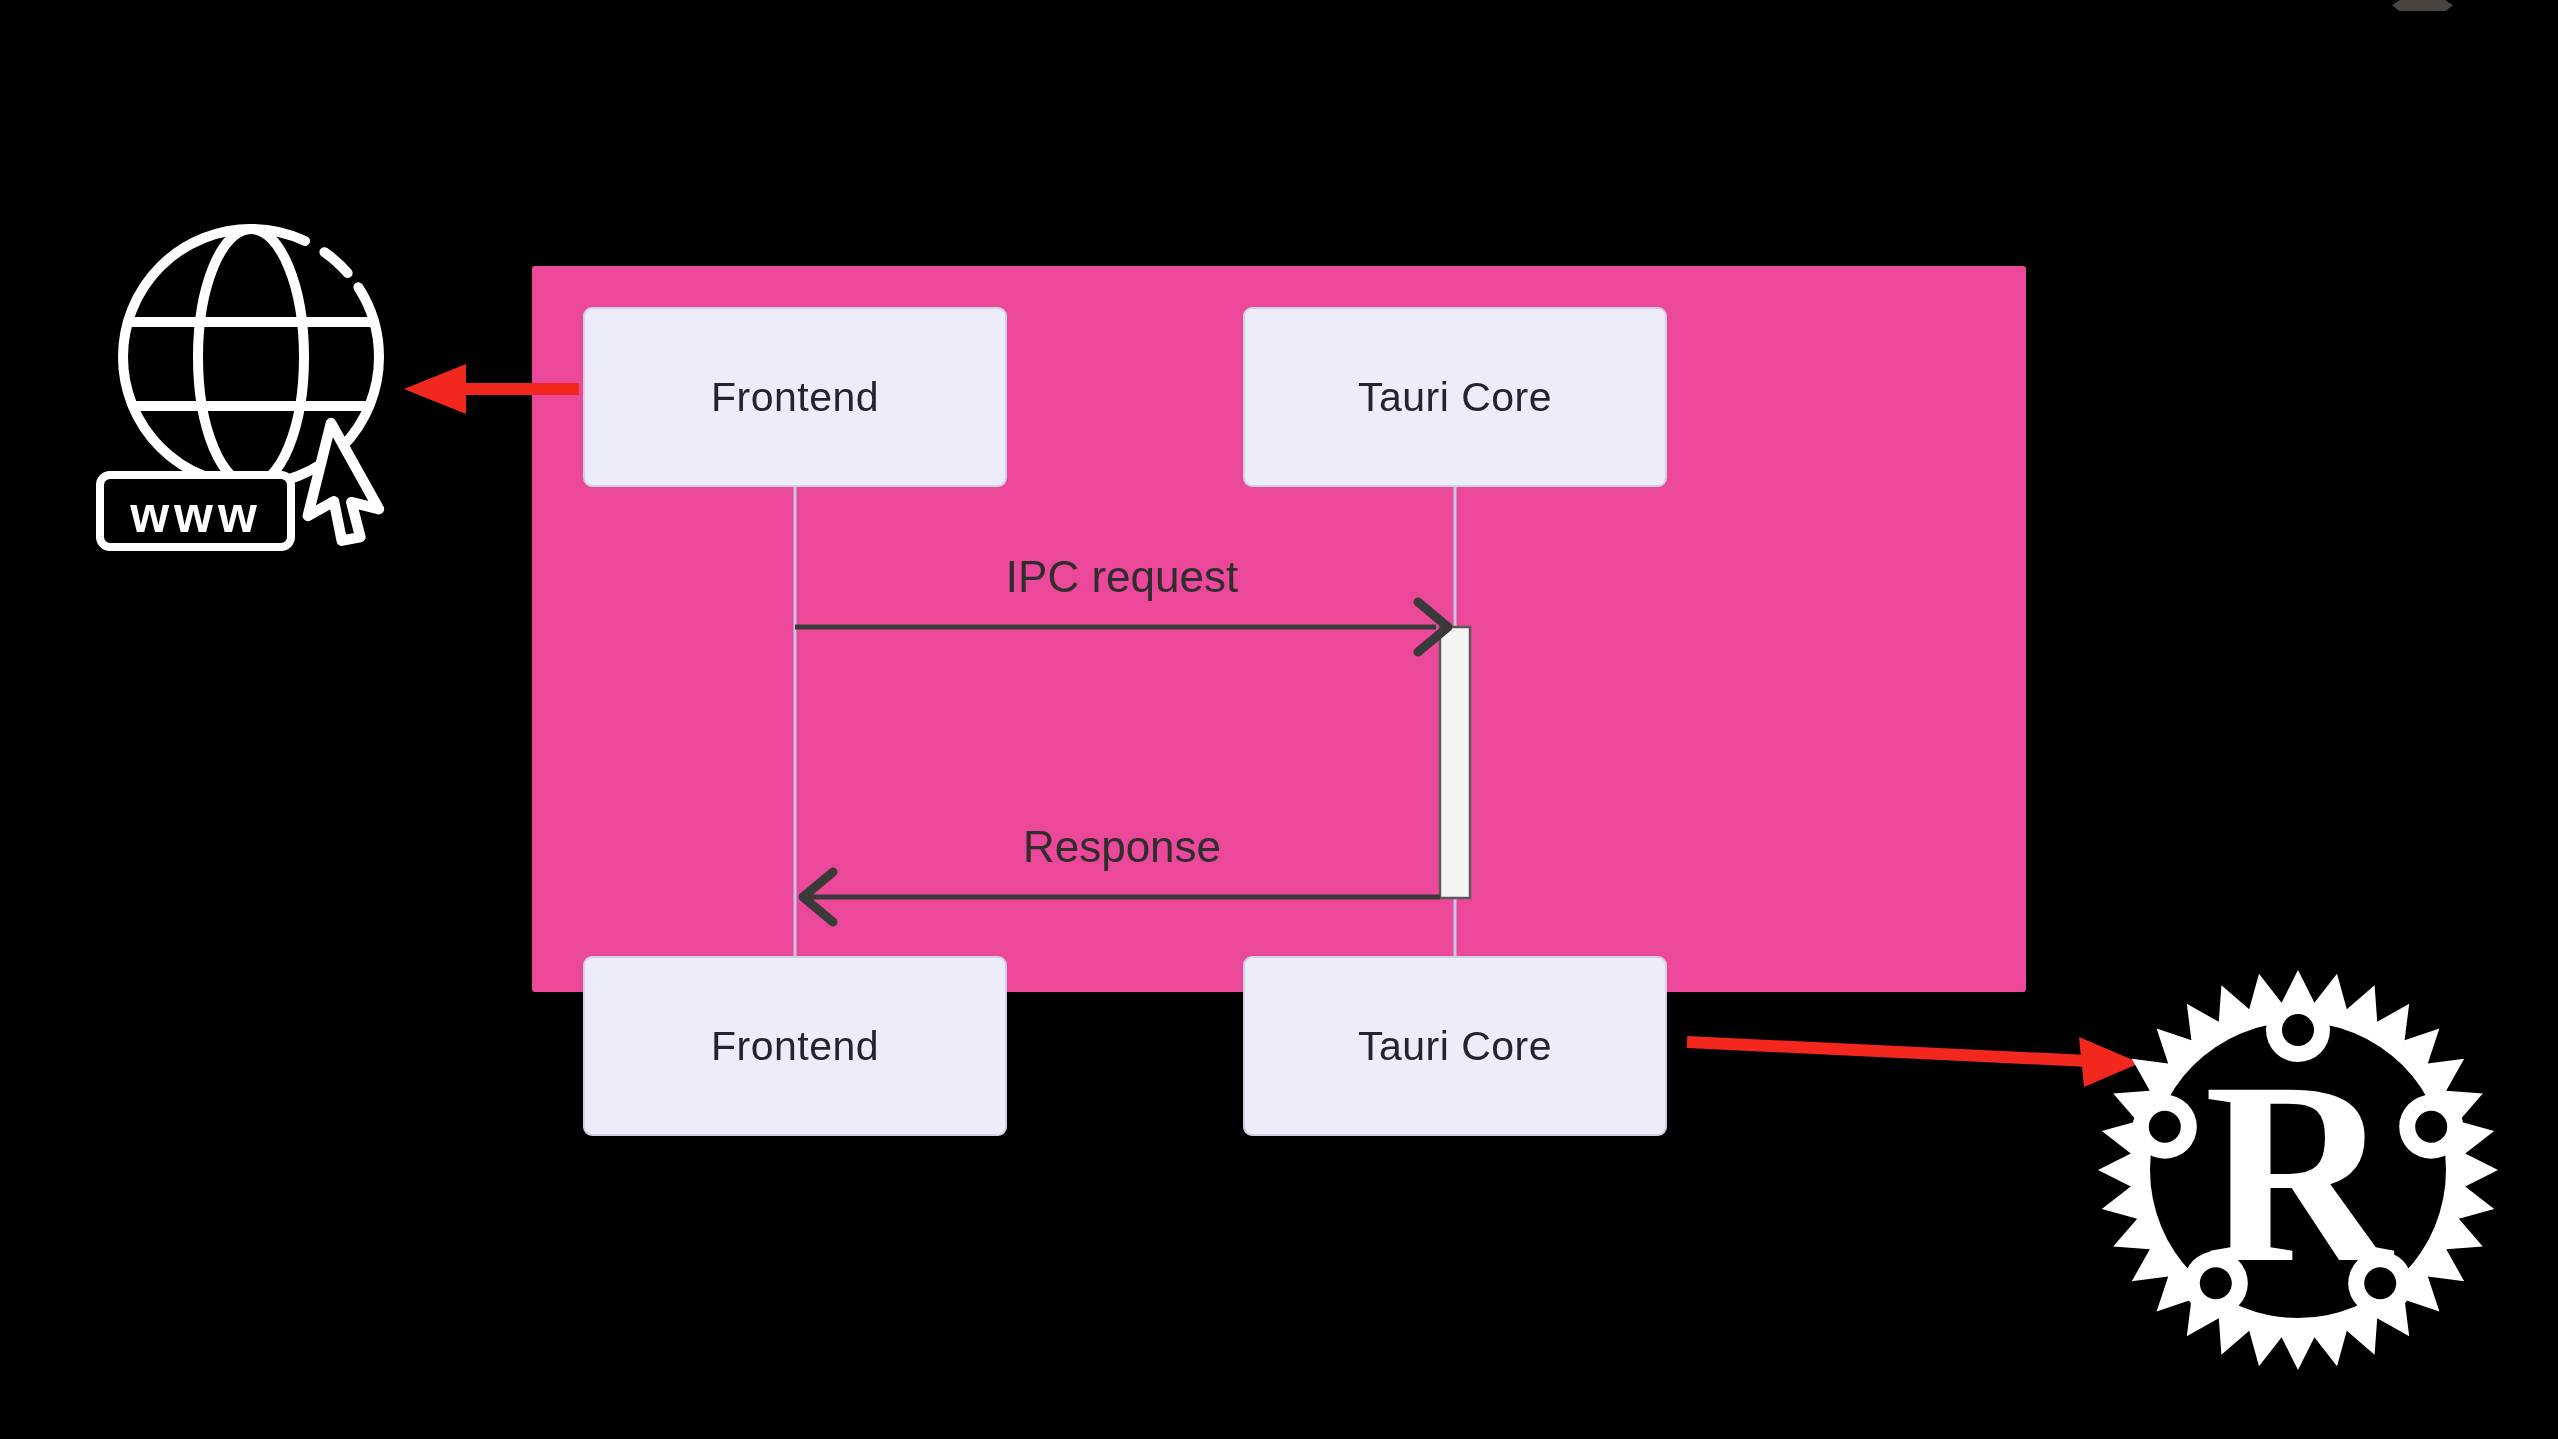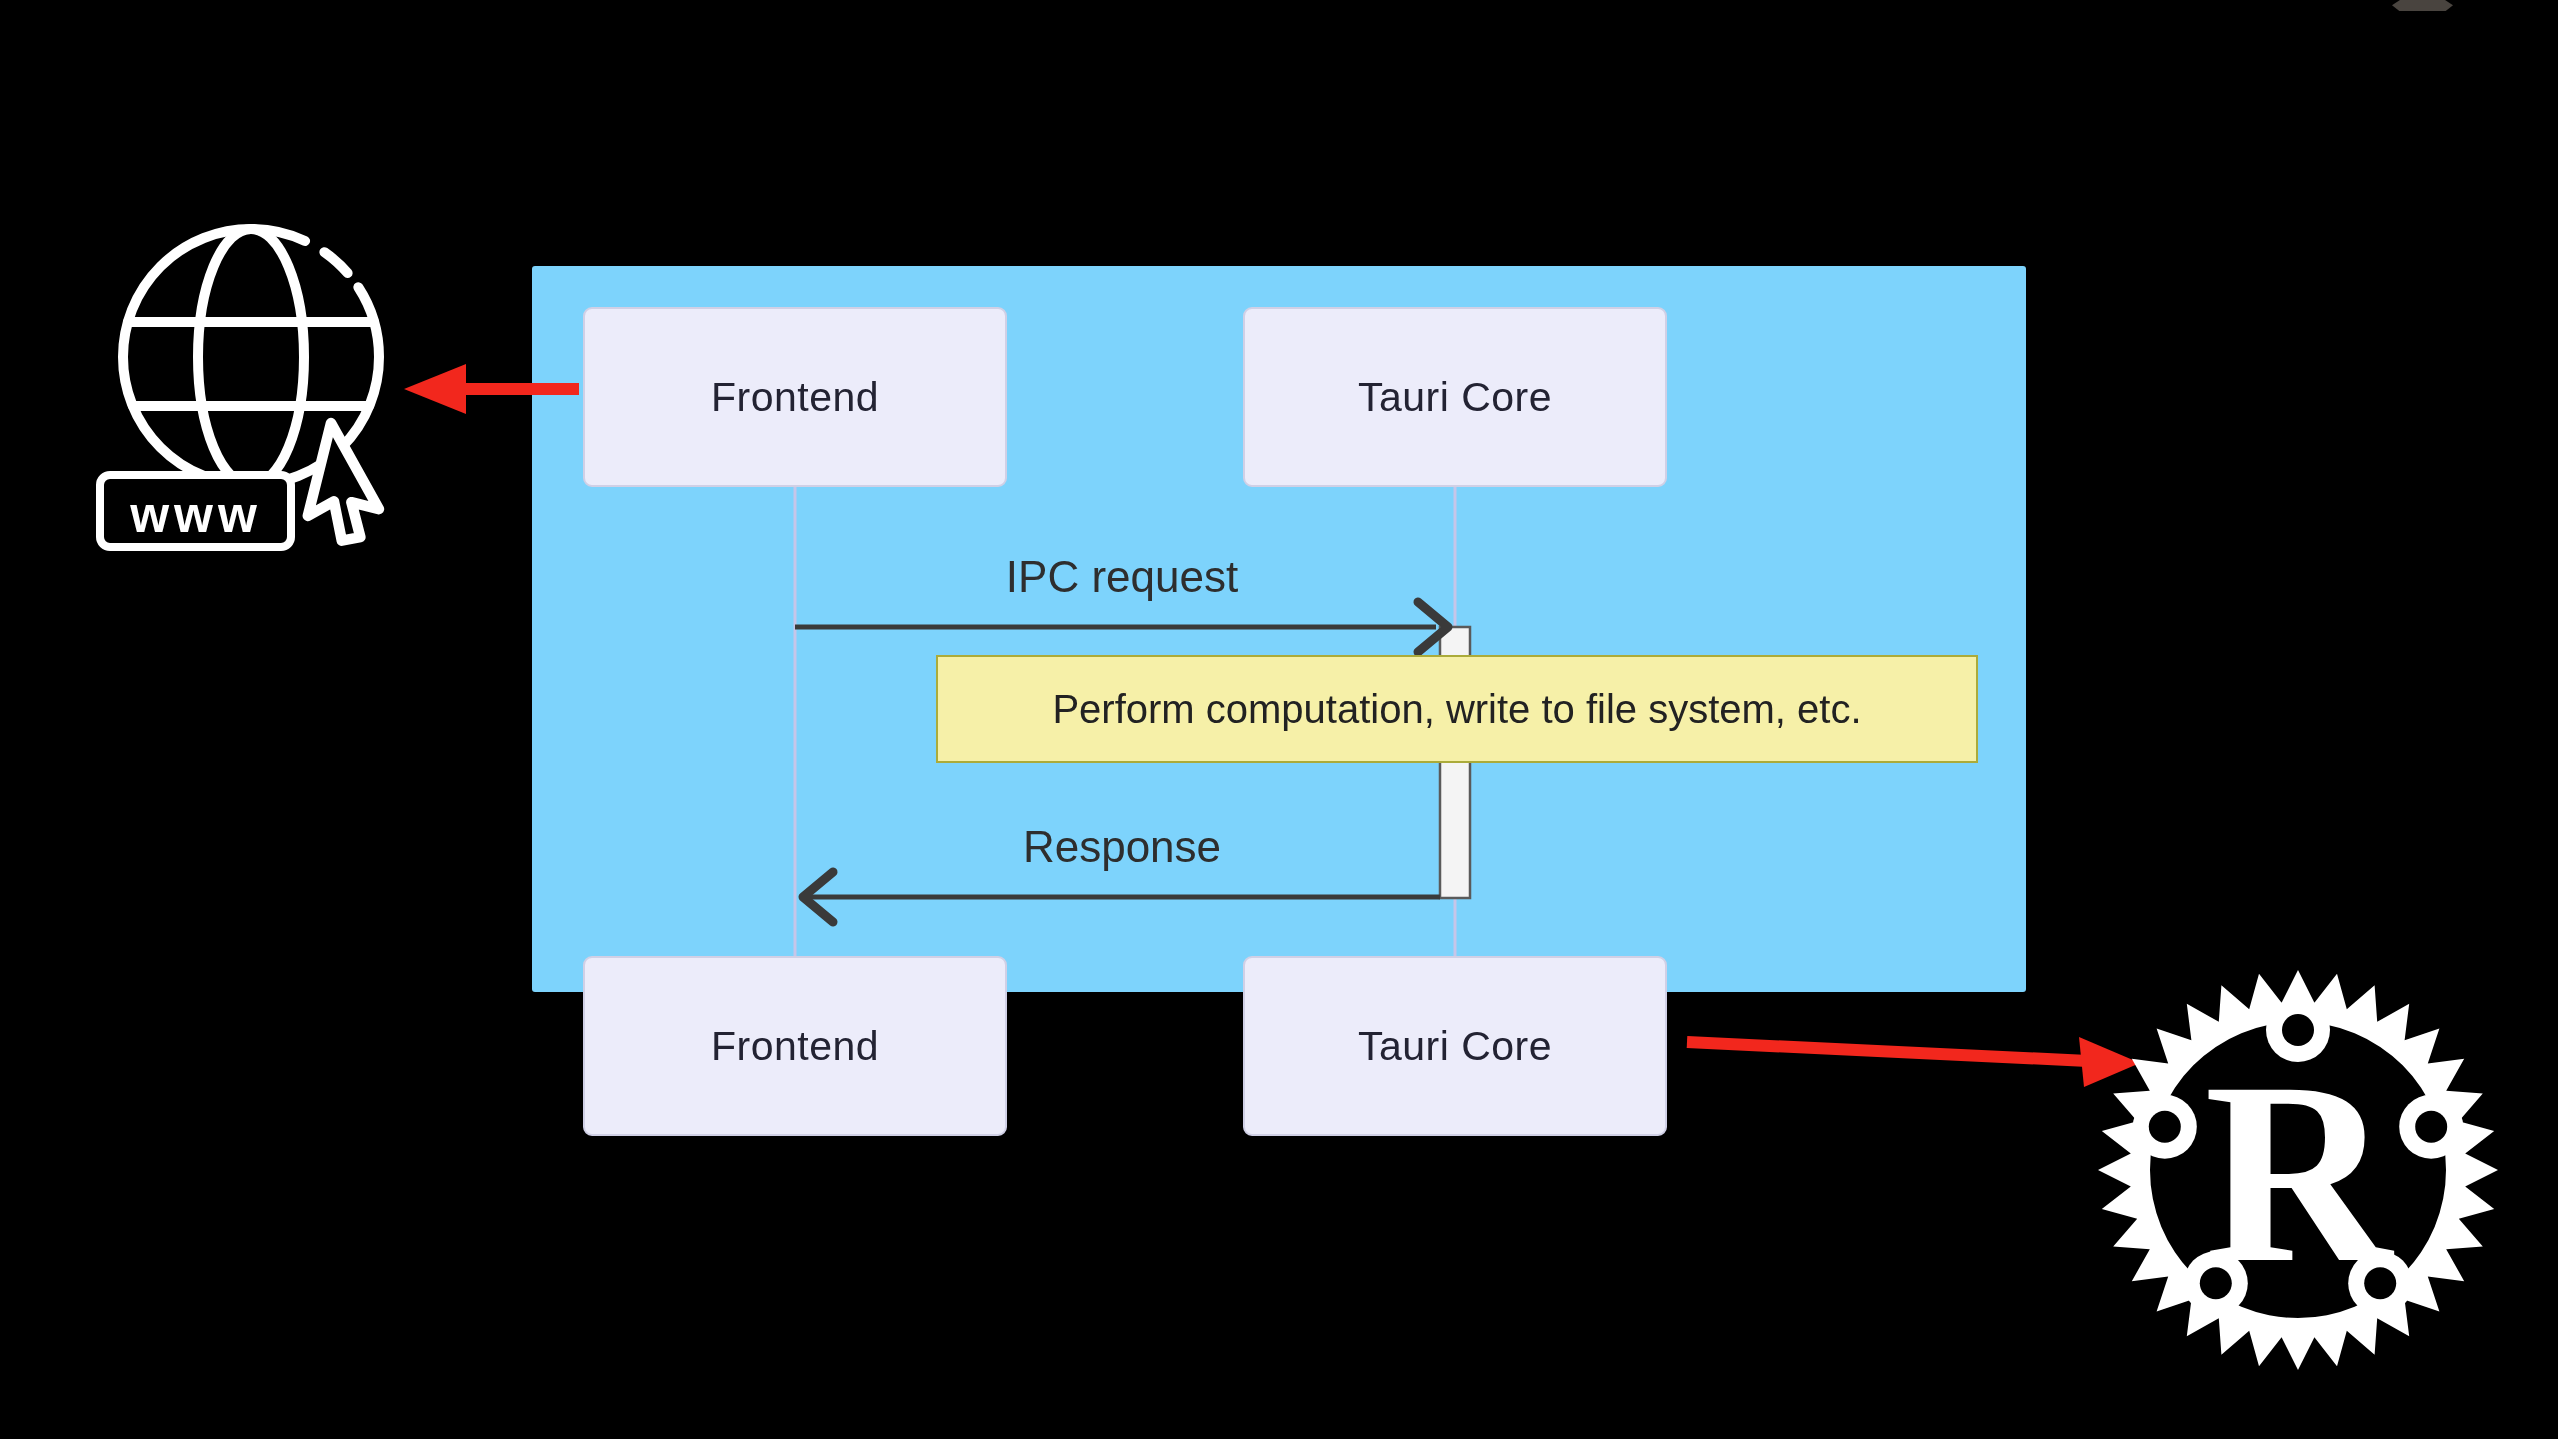--- a/index.html
+++ b/index.html
@@ -4,21 +4,21 @@
 <style>
   html,body{margin:0;padding:0;background:#000;}
   .stage{position:relative;width:2558px;height:1439px;background:#000;overflow:hidden;
          font-family:"Liberation Sans",sans-serif;}
 
   
   .drag-pill{position:absolute;left:2392px;top:0;width:61px;height:11px;background:#49443f;
              clip-path:polygon(13% 0,87% 0,100% 48%,88% 100%,12% 100%,0 48%);}
 
   
-  .panel{position:absolute;left:532px;top:266px;width:1494px;height:726px;background:#7dd3fc;
+  .panel{position:absolute;left:532px;top:266px;width:1494px;height:726px;background:#ec4899;
          border-radius:3px;}
   .seq{position:absolute;left:0;top:0;width:1494px;height:904px;}
 
   .actor{position:absolute;width:424px;height:180px;background:#ececfa;
          border:2px solid #d0d0e6;border-radius:9px;box-sizing:border-box;
          display:flex;align-items:center;justify-content:center;
          font-size:41px;color:#232333;letter-spacing:0.5px;}
   .actor.fe-top{left:51px;top:41px;}
   .actor.tc-top{left:711px;top:41px;}
   .actor.fe-bot{left:51px;top:690px;}
@@ -68,21 +68,20 @@
     <div class="actor fe-bot">
       <span>Frontend</span>
     </div>
     <div class="actor tc-bot">
       <span>Tauri Core</span>
     </div>
 
     <div class="msg-label ipc">IPC request</div>
     <div class="msg-label resp">Response</div>
 
-    <div class="note">Perform computation, write to file system, etc.</div>
   </div>
 
   <svg class="overlay" viewBox="0 0 2558 1439">
     <line x1="579" y1="389" x2="452" y2="389" stroke-width="12" stroke="#f2271d"></line>
     <polygon points="404,389 466,364 466,414" fill="#f2271d"></polygon>
     <line x1="1687" y1="1042" x2="2088" y2="1061" stroke-width="12" stroke="#f2271d"></line>
     <polygon points="2140,1063 2079,1037 2084,1087" fill="#f2271d"></polygon>
   </svg>
 
   <svg class="globe-svg" viewBox="0 0 380 360">

